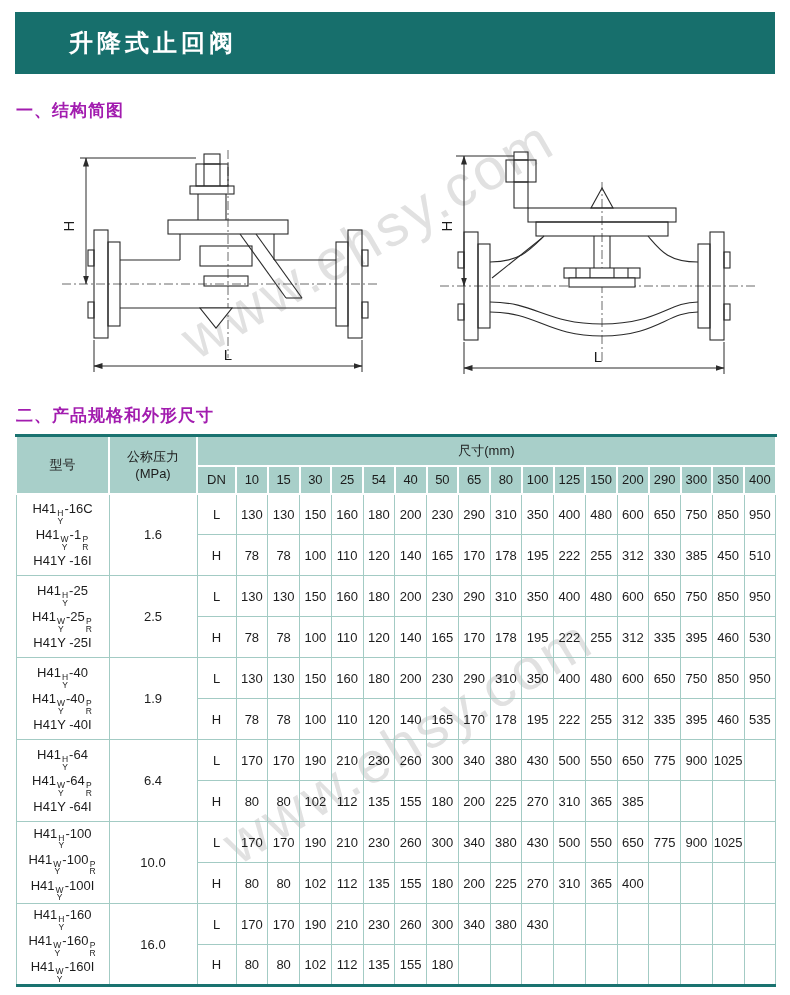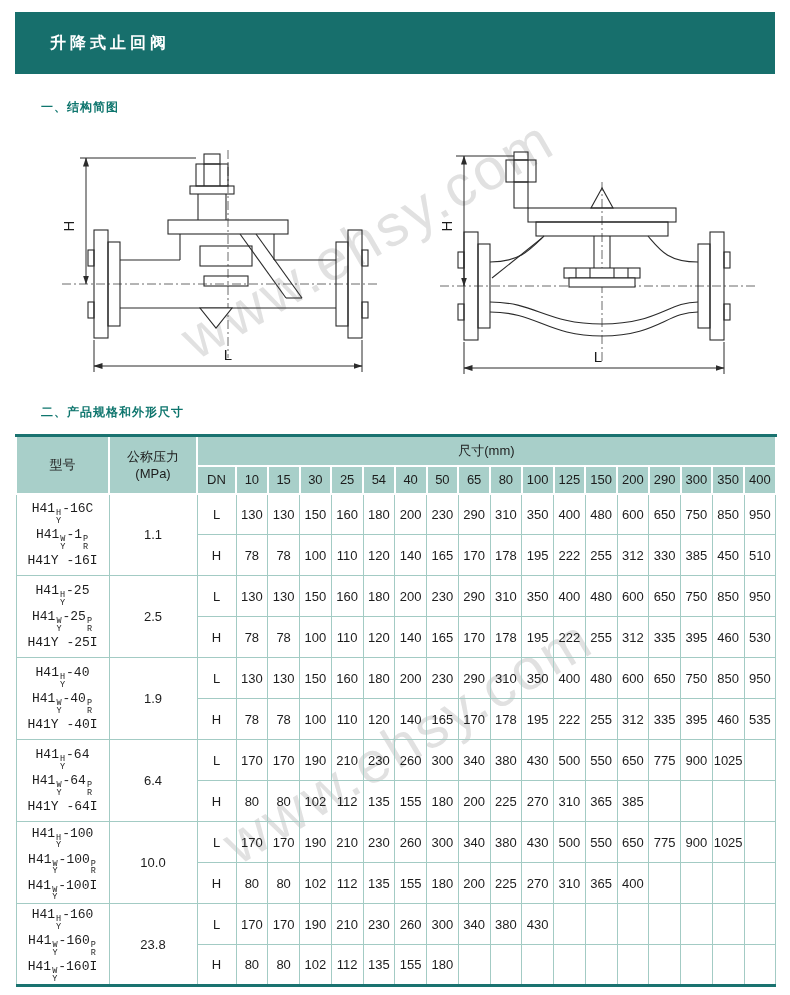--- a/index.html
+++ b/index.html
@@ -6,25 +6,25 @@
   body{
     width:790px;height:995px;position:relative;overflow:hidden;
     background:#ffffff;font-family:"Liberation Sans",sans-serif;color:#1e1e1e;
   }
   .band{
     position:absolute;left:15px;top:12px;width:760px;height:62px;
     background:#176f6c;display:flex;align-items:center;
   }
   .band .title{
     color:#ffffff;font-family:Liberation Serif, serif;font-weight:bold;
-    font-size:16px;letter-spacing:4px;margin-left:35px;
+    font-size:24px;letter-spacing:4px;margin-left:54px;
   }
   .sec{
-    position:absolute;left:16px;font-size:12px;font-weight:bold;color:#0f766e;
-    letter-spacing:1px;z-index:2;margin-left:25px;
+    position:absolute;left:16px;font-size:17px;font-weight:bold;color:#a21caf;
+    letter-spacing:1px;z-index:2;
   }
   .sec1{top:99px;}
   .sec2{top:404px;}
   .diagrams{
     position:absolute;left:28px;top:126px;width:748px;height:266px;
     display:flex;gap:6px;z-index:1;
   }
   .watermark{
     position:absolute;z-index:0;font-size:58px;letter-spacing:3px;
     color:#c9c9c9;opacity:0.55;pointer-events:none;white-space:nowrap;
@@ -43,21 +43,21 @@
     font-size:13px;color:#1c1c1c;padding:0;text-align:center;
   }
   table.spec thead tr.r1{height:30px;}
   table.spec thead tr.r2{height:28px;}
   table.spec tbody tr{height:41px;}
   table.spec td{
     border:1px solid #a3cbc4;font-size:13px;text-align:center;
     padding:0;background:transparent;color:#1c1c1c;
   }
   td.model{
-    text-align:left;padding-left:9px;font-size:13.5px;line-height:19px;font-family:Liberation Mono, monospace;
+    text-align:left;padding-left:9px;font-size:13.5px;line-height:19px;
   }
   .model-line{white-space:nowrap;}
   .stk{
     display:inline-flex;flex-direction:column;align-items:center;
     font-size:8.5px;line-height:7.5px;vertical-align:-3px;margin:0 1px;
   }
   svg .ln{stroke:#2b2b2b;stroke-width:1.1;fill:none;}
   svg .fw{stroke:#2b2b2b;stroke-width:1.1;fill:#ffffff;}
   svg .cl{stroke:#444;stroke-width:0.8;fill:none;stroke-dasharray:9 3 2 3;}
   svg .dim{stroke:#2b2b2b;stroke-width:1;fill:none;}
@@ -245,21 +245,21 @@
             </span><span>-16C</span></div>
           <div class="model-line"><span>H41</span><span class="stk">
               <span>W</span>
               <span>Y</span>
             </span><span>-1</span><span class="stk">
               <span>P</span>
               <span>R</span>
             </span></div>
           <div class="model-line"><span>H41Y -16I</span></div>
         </td>
-        <td rowspan="2">1.1</td>
+        <td rowspan="2">1.6</td>
         <td>L</td>
         <td>130</td>
         <td>130</td>
         <td>150</td>
         <td>160</td>
         <td>180</td>
         <td>200</td>
         <td>230</td>
         <td>290</td>
         <td>310</td>
@@ -526,21 +526,21 @@
               <span>Y</span>
             </span><span>-160</span><span class="stk">
               <span>P</span>
               <span>R</span>
             </span></div>
           <div class="model-line"><span>H41</span><span class="stk">
               <span>W</span>
               <span>Y</span>
             </span><span>-160I</span></div>
         </td>
-        <td rowspan="2">23.8</td>
+        <td rowspan="2">16.0</td>
         <td>L</td>
         <td>170</td>
         <td>170</td>
         <td>190</td>
         <td>210</td>
         <td>230</td>
         <td>260</td>
         <td>300</td>
         <td>340</td>
         <td>380</td>

